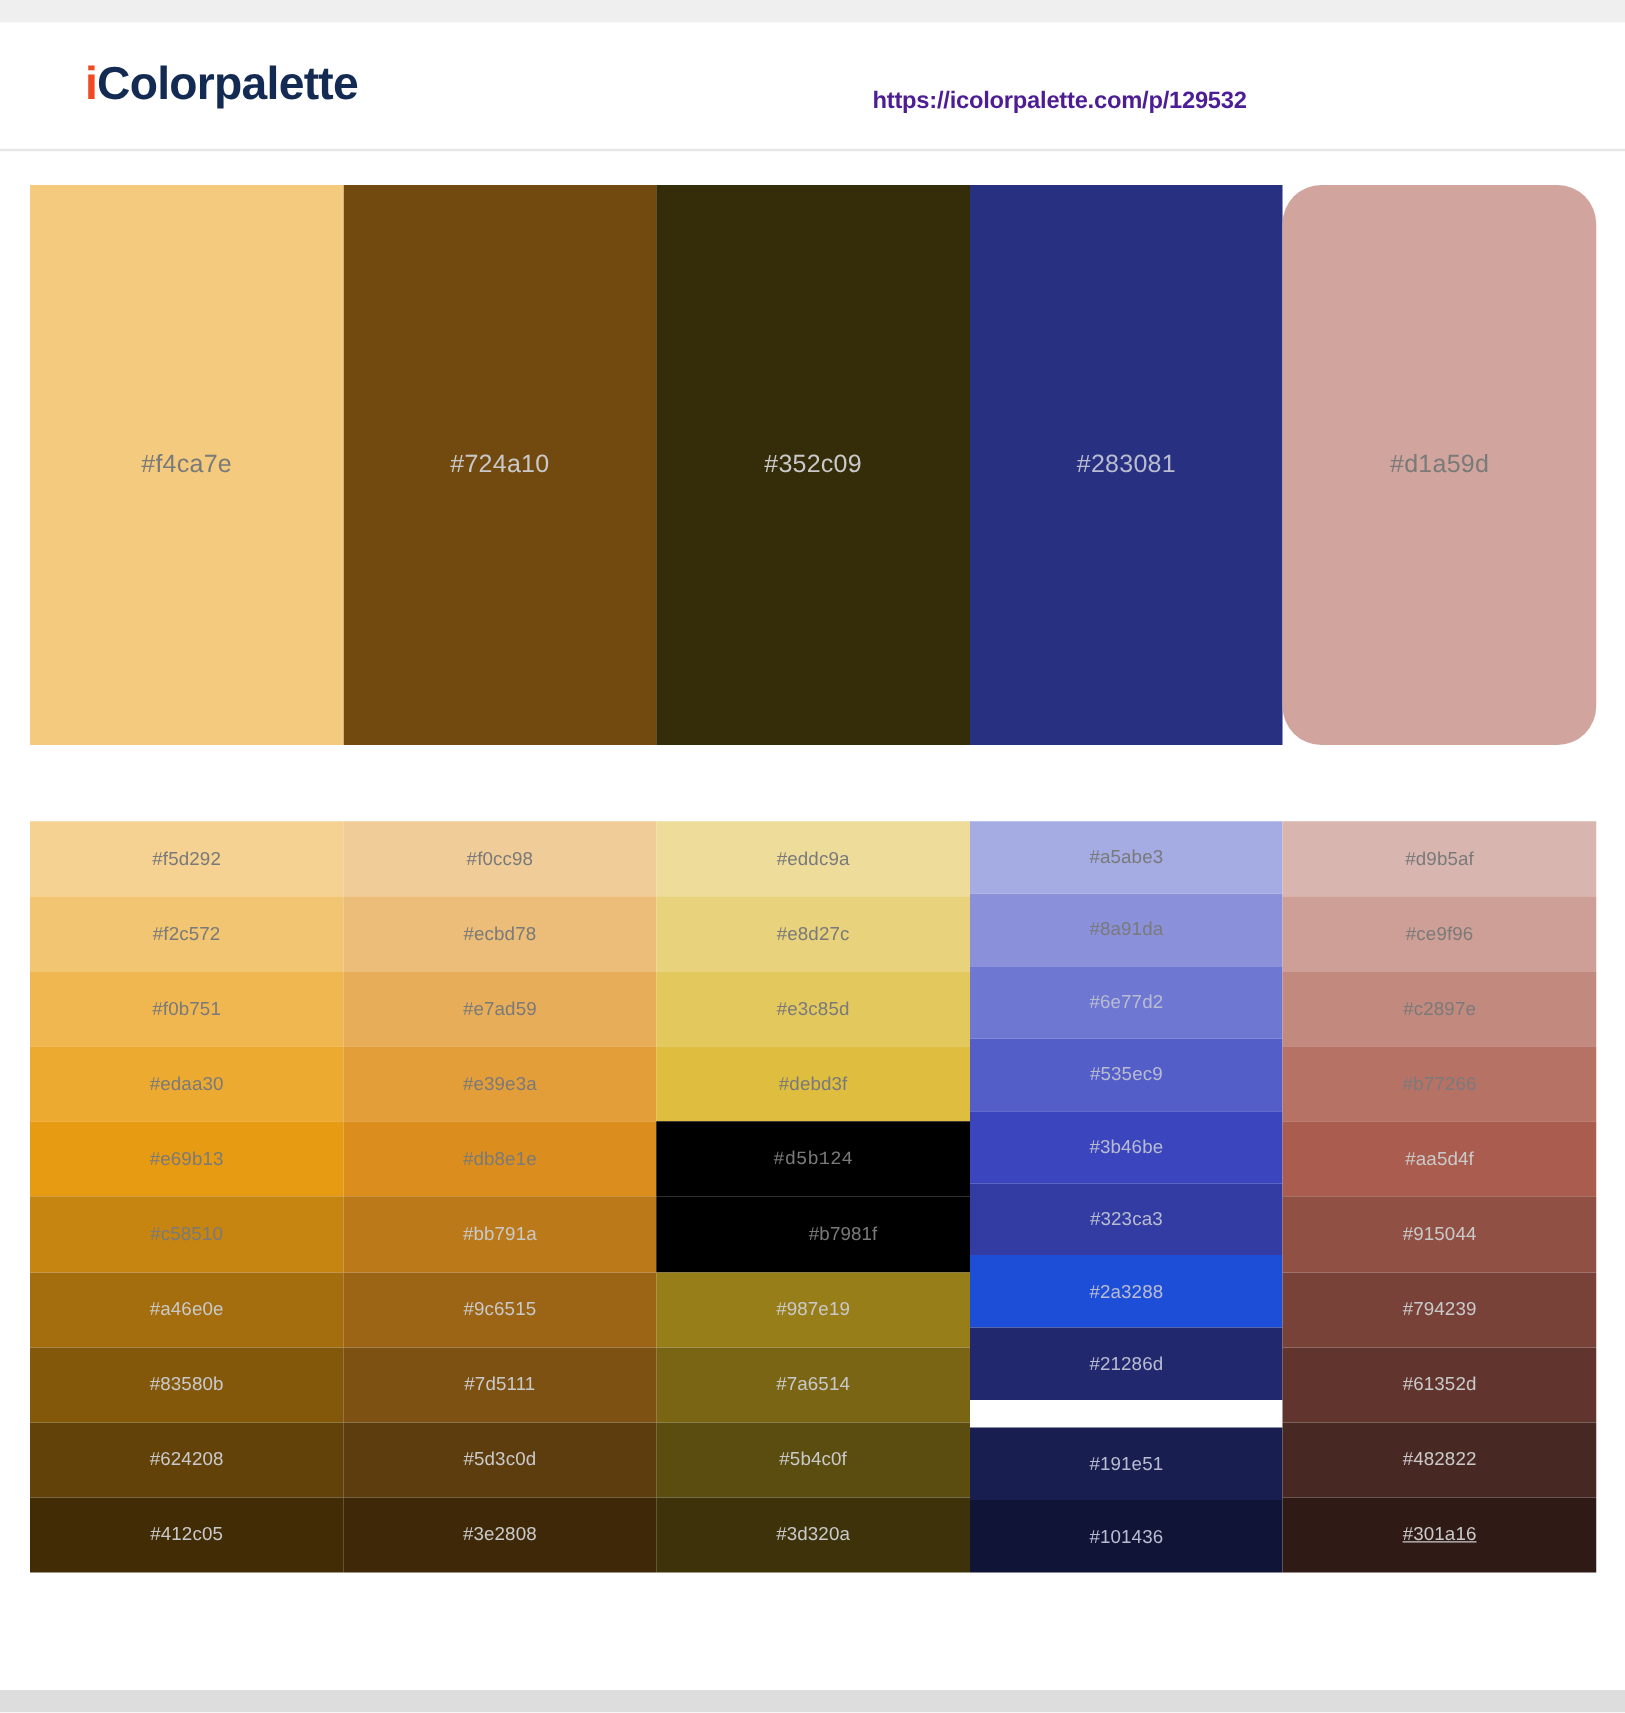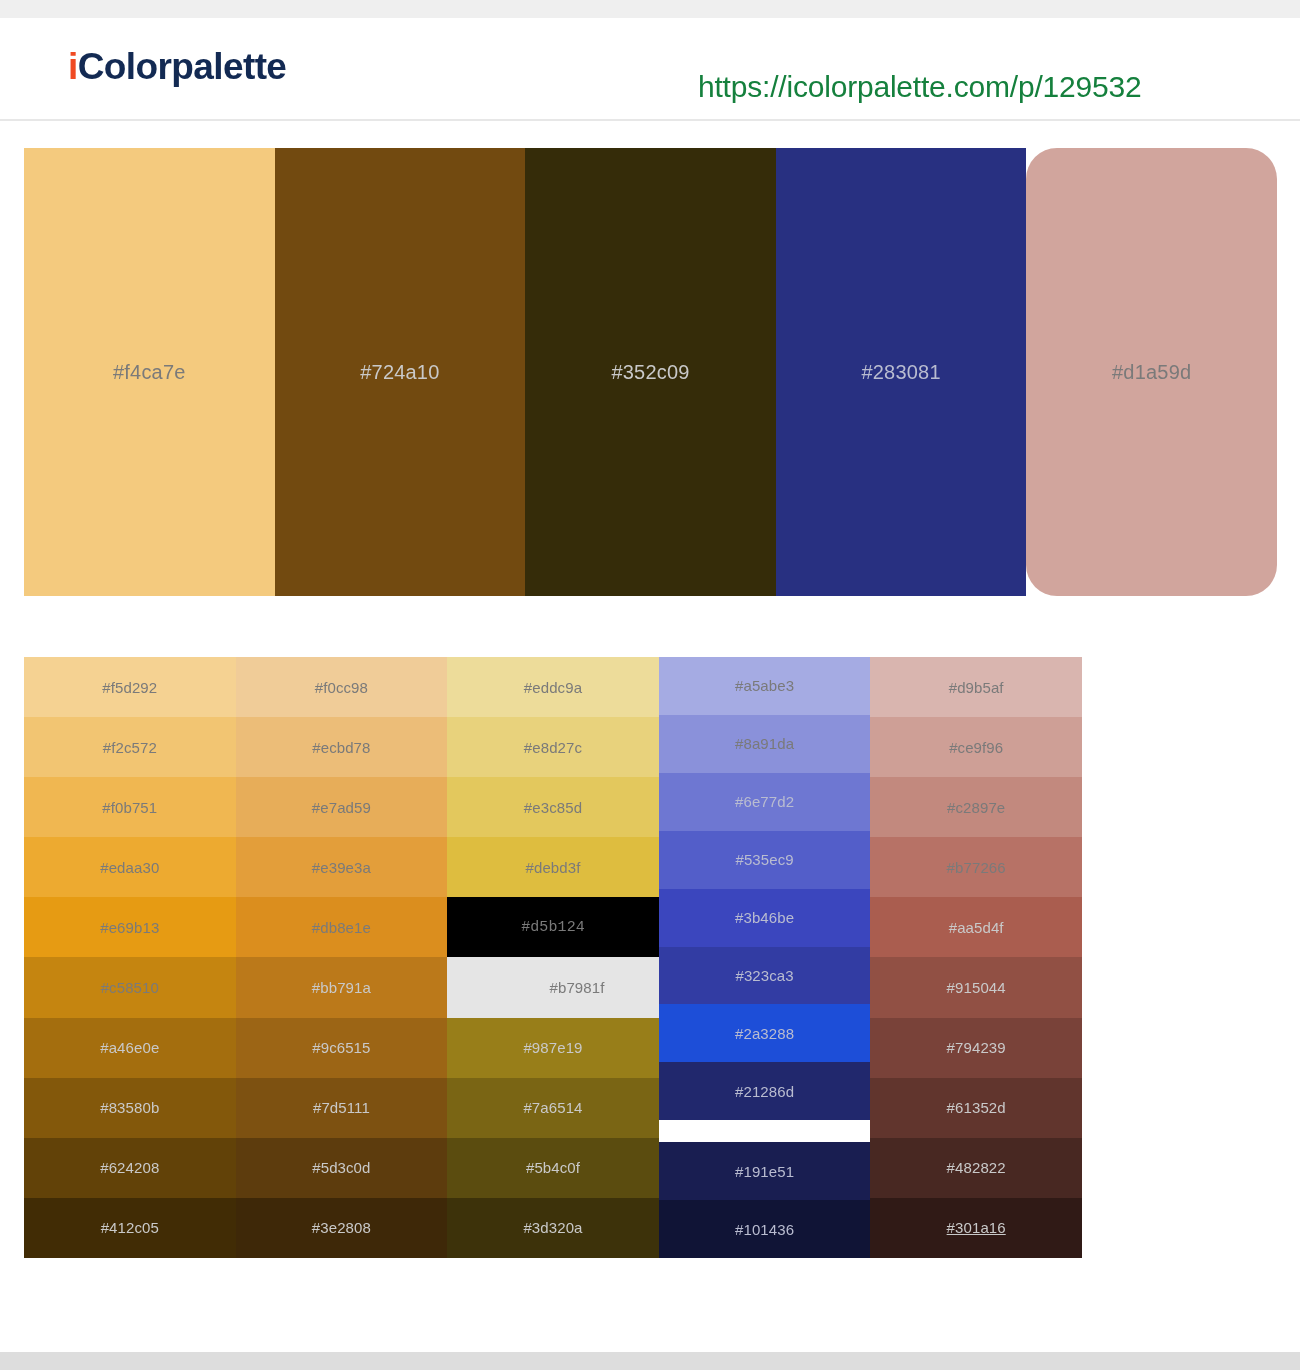--- a/index.html
+++ b/index.html
@@ -40,24 +40,25 @@
     letter-spacing: -0.6px;
     white-space: nowrap;
     line-height: 1;
   }
   .logo .logo-i { color: #f04a23; }
   .logo .logo-rest { color: #132a53; }
   .page-url {
     position: absolute;
     left: 698px;
     top: 52px;
-    font-size: 30px;
-    color: #15803d;
+    font-size: 19px;
+    color: #4c1d95;
     white-space: nowrap;
     letter-spacing: -0.2px;
+    font-weight: bold;
   }
 
   
   .main-swatches {
     position: absolute;
     left: 24px;
     top: 148px;
     width: 1253px;
     height: 448px;
     display: flex;
@@ -78,21 +79,21 @@
   }
   .hex-dark { color: #7a7a7a; }
   .hex-light { color: #b9bcd0; }
   .hex-lightgrey { color: #c9c9c9; }
 
   
   .shades-grid {
     position: absolute;
     left: 24px;
     top: 657px;
-    width: 1058px;
+    width: 1253px;
     height: 601px;
     display: flex;
   }
   .shades-col {
     flex: 1 1 0;
     display: flex;
     flex-direction: column;
   }
   .shade-cell {
     flex: 1 1 0;
@@ -167,21 +168,21 @@
         <div class="shade-cell hex-lightgrey" style="background: rgb(125, 81, 17);">#7d5111</div>
         <div class="shade-cell hex-lightgrey" style="background: rgb(93, 60, 13);">#5d3c0d</div>
         <div class="shade-cell hex-lightgrey" style="background: rgb(62, 40, 8);">#3e2808</div>
       </div>
       <div class="shades-col">
         <div class="shade-cell hex-dark" style="background: rgb(237, 220, 154);">#eddc9a</div>
         <div class="shade-cell hex-dark" style="background: rgb(232, 210, 124);">#e8d27c</div>
         <div class="shade-cell hex-dark" style="background: rgb(227, 200, 93);">#e3c85d</div>
         <div class="shade-cell hex-dark" style="background: rgb(222, 189, 63);">#debd3f</div>
         <div class="shade-cell hex-dark" style="background: #000000; font-family: Liberation Mono, monospace;">#d5b124</div>
-        <div class="shade-cell hex-dark" style="background: #e5e5e5; padding-left: 48px;">#b7981f</div>
+        <div class="shade-cell hex-dark" style="background: #000000; padding-left: 48px;">#b7981f</div>
         <div class="shade-cell hex-lightgrey" style="background: rgb(152, 126, 25);">#987e19</div>
         <div class="shade-cell hex-lightgrey" style="background: rgb(122, 101, 20);">#7a6514</div>
         <div class="shade-cell hex-lightgrey" style="background: rgb(91, 76, 15); text-align: center;">#5b4c0f</div>
         <div class="shade-cell hex-lightgrey" style="background: rgb(61, 50, 10);">#3d320a</div>
       </div>
       <div class="shades-col">
         <div class="shade-cell hex-dark" style="background: rgb(165, 171, 227);">#a5abe3</div>
         <div class="shade-cell hex-dark" style="background: rgb(138, 145, 218);">#8a91da</div>
         <div class="shade-cell hex-light" style="background: rgb(110, 119, 210);">#6e77d2</div>
         <div class="shade-cell hex-light" style="background: rgb(83, 94, 201);">#535ec9</div>

